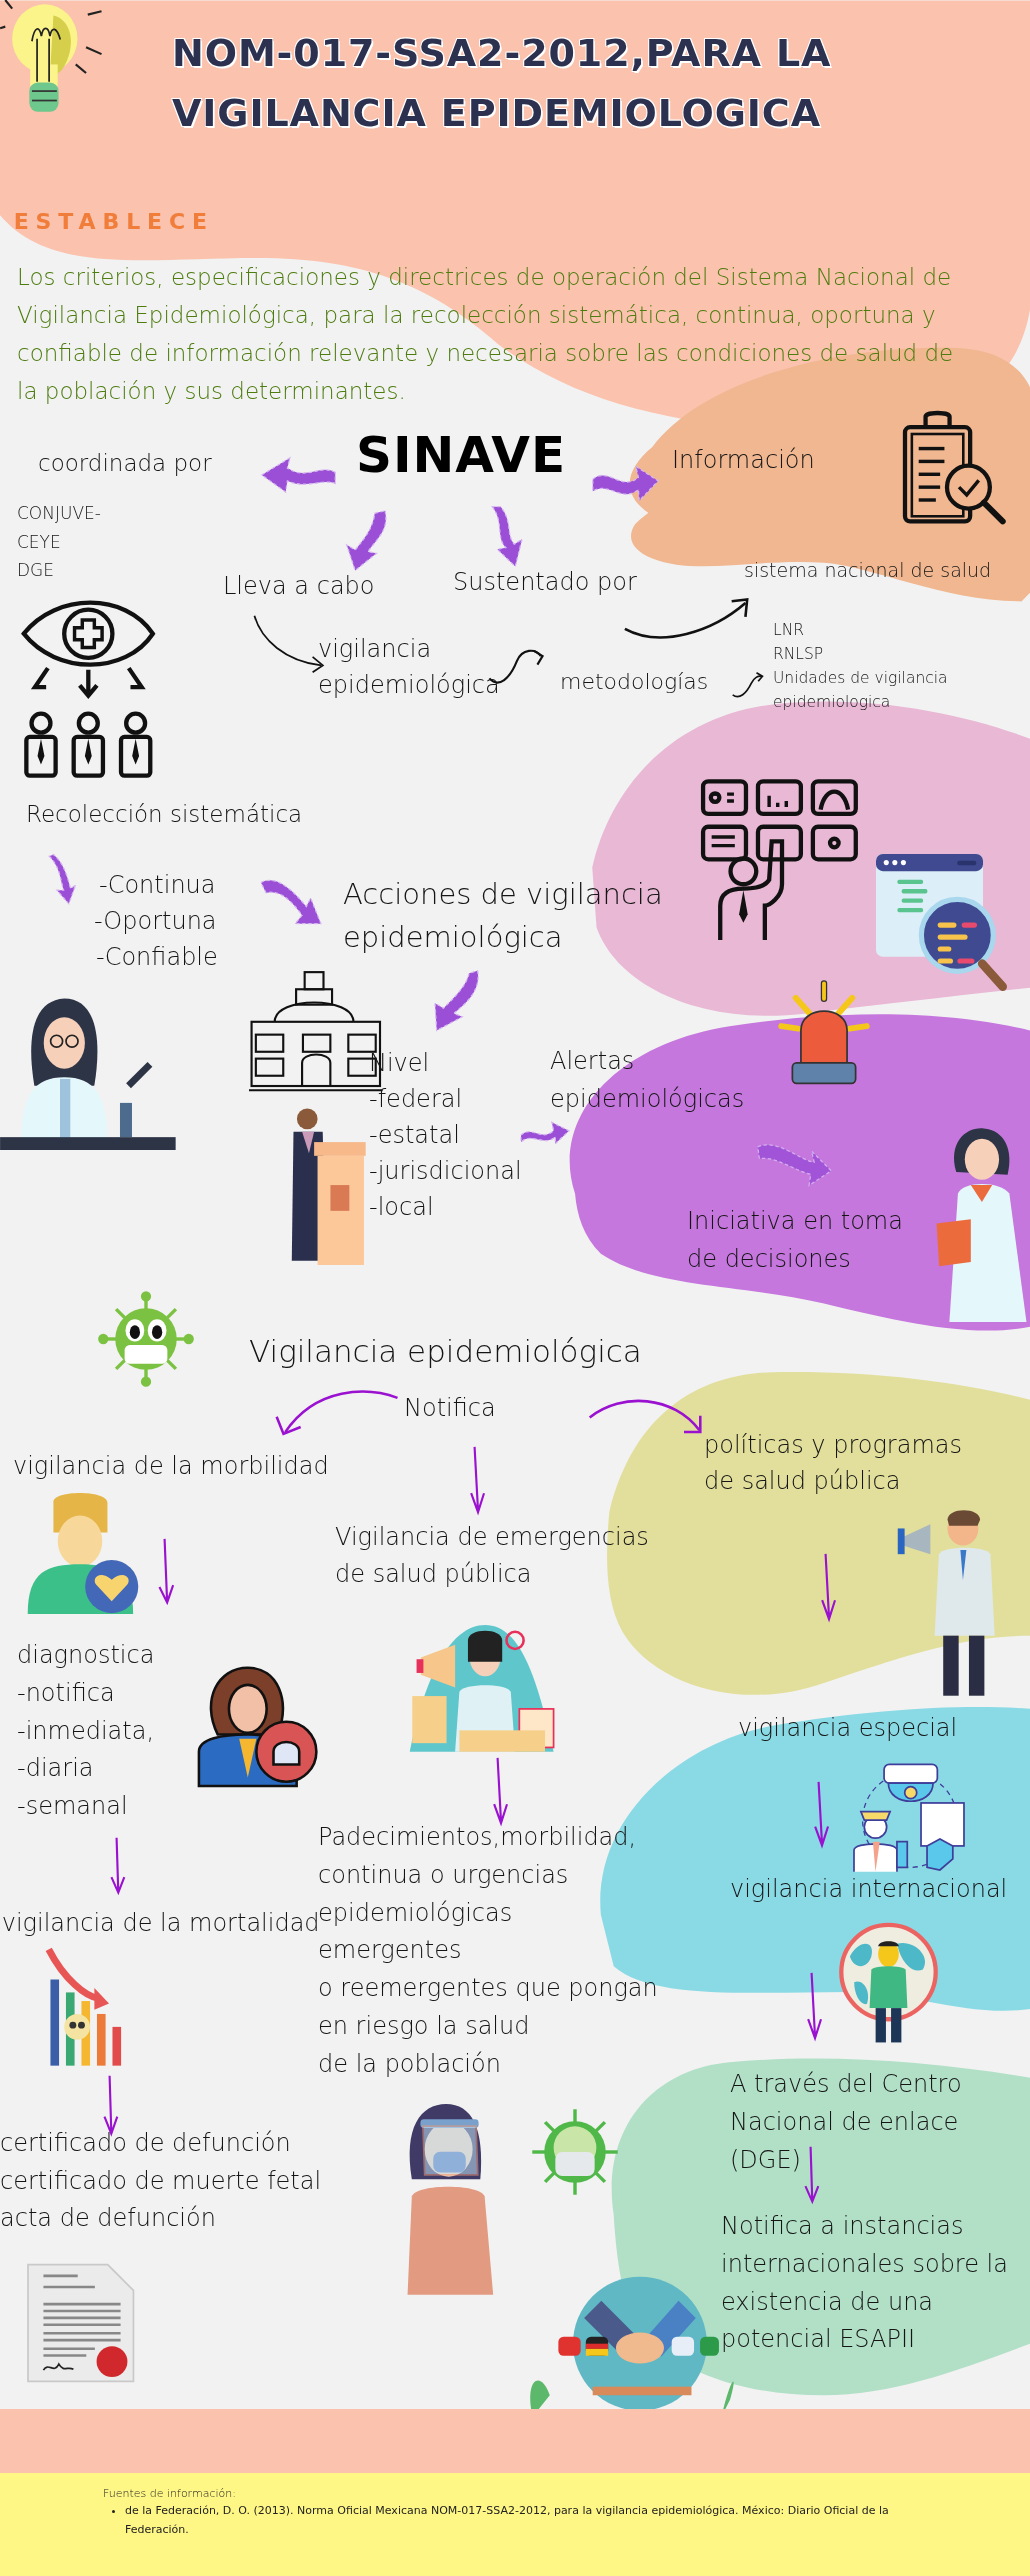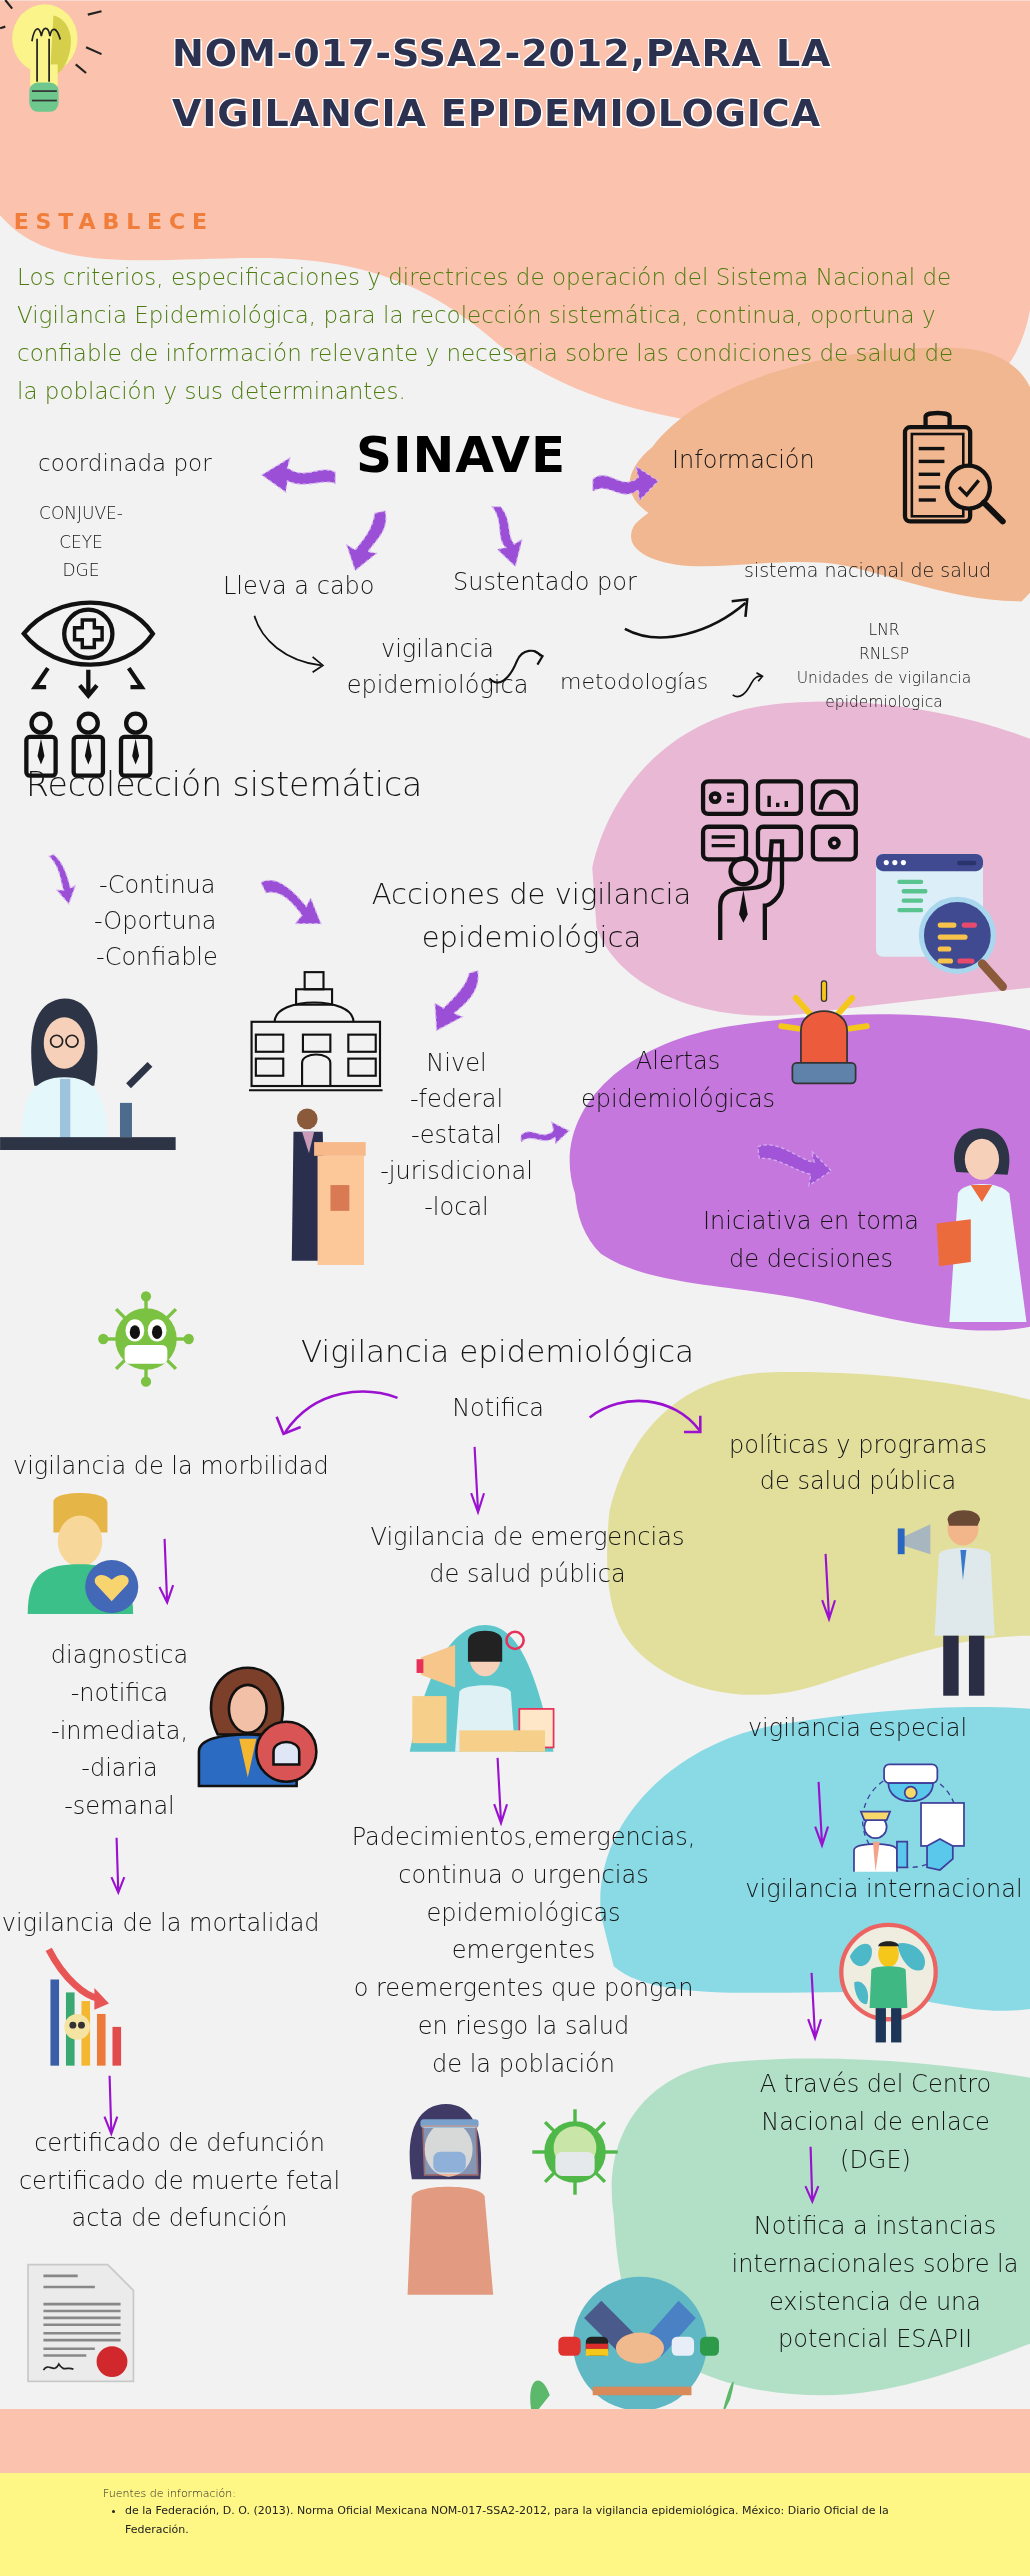--- a/index.html
+++ b/index.html
@@ -1,20 +1,20 @@
 <!DOCTYPE html>
 <html style="font-size:13.7px"><head>
 <meta charset="utf-8">
 <style>
   html, body { margin: 0; padding: 0; }
   body { width: 1030px; height: 2576px; position: relative; overflow: hidden; background: #f2f2f2; font-family: "DejaVu Sans", sans-serif; color: #111; }
   .abs { position: absolute; }
   .blob { position: absolute; }
   .t { position: absolute; font-family: "DejaVu Sans", sans-serif; font-weight: 300; color: #151515; white-space: nowrap; line-height: 1.3; }
-  .c { text-align: center; margin-left: 8px; }
+  .c { text-align: left; }
   .title { position: absolute; left: 172px; width: 756px; text-align: left; font-family: "DejaVu Sans", sans-serif; font-weight: bold; font-size: 38px; letter-spacing: 0.9px; color: #2d3150; line-height: 58px; text-shadow: 1.7px 1.7px 0 #fff, -0.9px -0.9px 0 #fff, 0.9px -0.9px 0 #fff, -0.9px 0.9px 0 #fff; }
   .establece { position: absolute; left: 13.7px; top: 209px; font-family: "DejaVu Sans", sans-serif; font-weight: bold; font-size: 22px; letter-spacing: 6.9px; color: #f07d3a; }
   .intro { position: absolute; left: 17px; top: 258px; width: 962px; font-size: 23px; font-weight: 300; line-height: 38px; color: #4d7c0f; white-space: normal; }
   .sinave { position: absolute; left: 356px; top: 426px; font-family: "DejaVu Sans", sans-serif; font-weight: bold; font-size: 50px; color: #000; letter-spacing: 0.9px; }
   .footer-band { position: absolute; left: 0; top: 2409px; width: 1030px; height: 64px; background: #fbc2ad; }
   .footer { position: absolute; left: 0; top: 2473px; width: 1030px; height: 103px; background: #fff785; }
   .footer .lbl { position: absolute; left: 103px; top: 13.7px; font-size: 11px; color: #222; }
   .footer ul { position: absolute; left: 103px; top: 27.5px; width: 824px; margin: 0; padding-left: 22px; font-size: 11px; line-height: 19px; color: #222; }
   svg { overflow: visible; }
 </style>
@@ -140,21 +140,21 @@
 <div class="t" style="left:560px;top:668px;font-size:22px">metodologías</div>
 <svg class="abs" width="34" height="30" style="left:731px;top:671px" viewBox="0 0 40 35">
   <path d="M2,28 C10,34 18,26 24,14 C27,8 32,5 36,6" fill="none" stroke="#111" stroke-width="2"></path>
   <path d="M30,2 L37,6 L32,12" fill="none" stroke="#111" stroke-width="2"></path>
 </svg>
 <div class="t c" style="left:773px;top:620px;width:206px;font-size:15.5px">LNR</div>
 <div class="t c" style="left:773px;top:644px;width:206px;font-size:15.5px">RNLSP</div>
 <div class="t c" style="left:773px;top:668px;width:206px;font-size:15.5px">Unidades de vigilancia</div>
 <div class="t c" style="left:773px;top:692px;width:206px;font-size:15.5px">epidemiologica</div>
 
-<div class="t" style="left:26px;top:764px;font-size:33px">Recolección sistemática</div>
+<div class="t" style="left:26px;top:800px;font-size:23px">Recolección sistemática</div>
 
 <div class="abs" style="left:696px;top:777px;width:172px;height:163px">
   <svg width="172" height="163" viewBox="0 0 200 190">
     <g fill="none" stroke="#111" stroke-width="5">
       <rect x="8" y="5" width="50" height="38" rx="6"></rect>
         <rect x="72" y="5" width="50" height="38" rx="6"></rect>
         <rect x="136" y="5" width="50" height="38" rx="6"></rect>
       <rect x="8" y="58" width="50" height="38" rx="6"></rect>
         <rect x="72" y="58" width="50" height="38" rx="6"></rect>
         <rect x="136" y="58" width="50" height="38" rx="6"></rect>
@@ -422,21 +422,21 @@
     <path d="M55,150 L60,80 C65,70 115,70 120,80 L125,150 Z" fill="#dff1f4"></path>
     <rect x="5" y="85" width="40" height="55" fill="#f6d08a"></rect>
     <rect x="130" y="100" width="40" height="45" fill="#fde7c8" stroke="#e7305a" stroke-width="2"></rect>
     <rect x="60" y="125" width="100" height="25" fill="#f6d08a"></rect>
     <circle cx="125" cy="20" r="10" fill="none" stroke="#e7305a" stroke-width="3"></circle>
   </svg>
 </div>
 <svg class="abs" width="20.6" height="69" style="left:489px;top:1756px" viewBox="0 0 24 80">
   <path d="M10,2 L14,76 M6,56 L14,78 L21,56" fill="none" stroke="#9a12d0" stroke-width="2.5"></path>
 </svg>
-<div class="t c" style="left:318px;top:1822px;width:395px;font-size:24px">Padecimientos,emergencias,</div>
+<div class="t c" style="left:318px;top:1822px;width:395px;font-size:24px">Padecimientos,morbilidad,</div>
 <div class="t c" style="left:318px;top:1860px;width:395px;font-size:24px">continua o urgencias</div>
 <div class="t c" style="left:318px;top:1898px;width:395px;font-size:24px">epidemiológicas</div>
 <div class="t c" style="left:318px;top:1935px;width:395px;font-size:24px">emergentes</div>
 <div class="t c" style="left:318px;top:1973px;width:395px;font-size:24px">o reemergentes que pongan</div>
 <div class="t c" style="left:318px;top:2011px;width:395px;font-size:24px">en riesgo la salud</div>
 <div class="t c" style="left:318px;top:2049px;width:395px;font-size:24px">de la población</div>
 
 <div class="abs" style="left:399px;top:2102px;width:107px;height:193px">
   <svg width="107" height="193" viewBox="0 0 125 225">
     <path d="M15,90 C5,30 25,2 55,2 C85,2 100,30 95,90 Z" fill="#3f3a66"></path>

